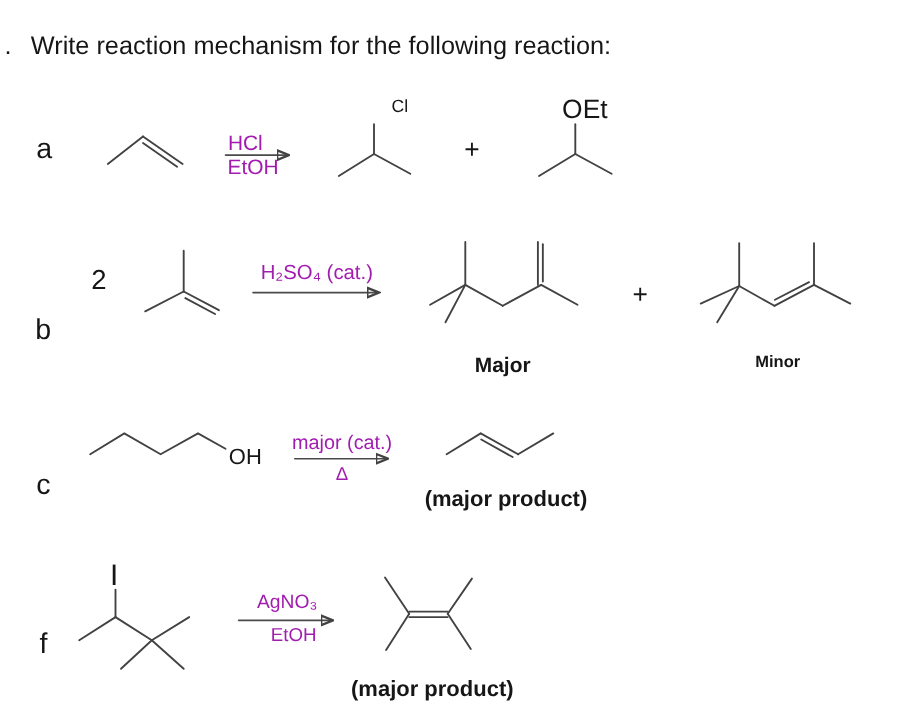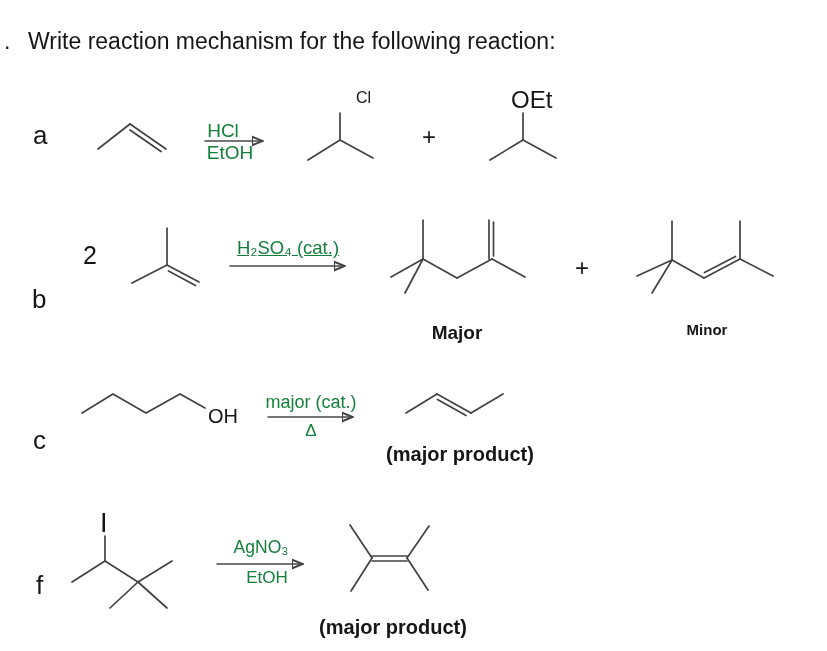--- a/index.html
+++ b/index.html
@@ -15,21 +15,21 @@
   .bonds .arrow path{stroke:#4a4a4a;stroke-width:1.5;}
   .t{
     position:absolute;
     color:#161616;
     line-height:1;
     white-space:nowrap;
     font-family:"Liberation Sans","DejaVu Sans",sans-serif;
   }
   .ctr{transform:translateX(-50%);}
   .b{font-weight:700;}
-  .reagent{color:#15803d;}
+  .reagent{color:#a21caf;}
 </style>
 </head>
 <body>
 
 <div class="canvas">
 
   <svg class="bonds" width="827" height="651" viewBox="0 0 827 651">
     <defs>
       <marker id="arrow" viewBox="0 0 10 10" refX="7.5" refY="5" markerWidth="8" markerHeight="8" orient="auto">
         <path d="M0,1.4 L9,5 L0,8.6 z" fill="#4a4a4a" stroke="none"></path>
@@ -124,21 +124,21 @@
 
   <span class="t" style="left:33px;top:122px;font-size:26px;">a</span>
   <span class="t ctr reagent" style="left:223px;top:121px;font-size:19px;">HCl</span>
   <span class="t ctr reagent" style="left:230px;top:143px;font-size:19px;">EtOH</span>
   <span class="t" style="left:332px;top:90px;font-size:16px;margin-left:24px;">Cl</span>
   <span class="t" style="left:422px;top:125px;font-size:24px;">+</span>
   <span class="t" style="left:511px;top:88px;font-size:24px;">OEt</span>
 
   <span class="t" style="left:83px;top:243px;font-size:25px;">2</span>
   <span class="t" style="left:32px;top:286px;font-size:26px;">b</span>
-  <span class="t ctr reagent" style="left:288px;top:239px;font-size:18.5px;text-decoration:underline;">H₂SO₄ (cat.)</span>
+  <span class="t ctr reagent" style="left:288px;top:239px;font-size:18.5px;">H₂SO₄ (cat.)</span>
   <span class="t ctr b" style="left:457px;top:323px;font-size:19px;">Major</span>
   <span class="t" style="left:575px;top:256px;font-size:24px;">+</span>
   <span class="t ctr b" style="left:707px;top:322px;font-size:15px;">Minor</span>
 
   <span class="t" style="left:33px;top:427px;font-size:26px;">c</span>
   <span class="t" style="left:208px;top:406px;font-size:20px;">OH</span>
   <span class="t ctr reagent" style="left:311px;top:393px;font-size:18px;">major (cat.)</span>
   <span class="t ctr reagent" style="left:311px;top:422px;font-size:17px;">Δ</span>
   <span class="t ctr b" style="left:460px;top:444px;font-size:20px;">(major product)</span>
 

